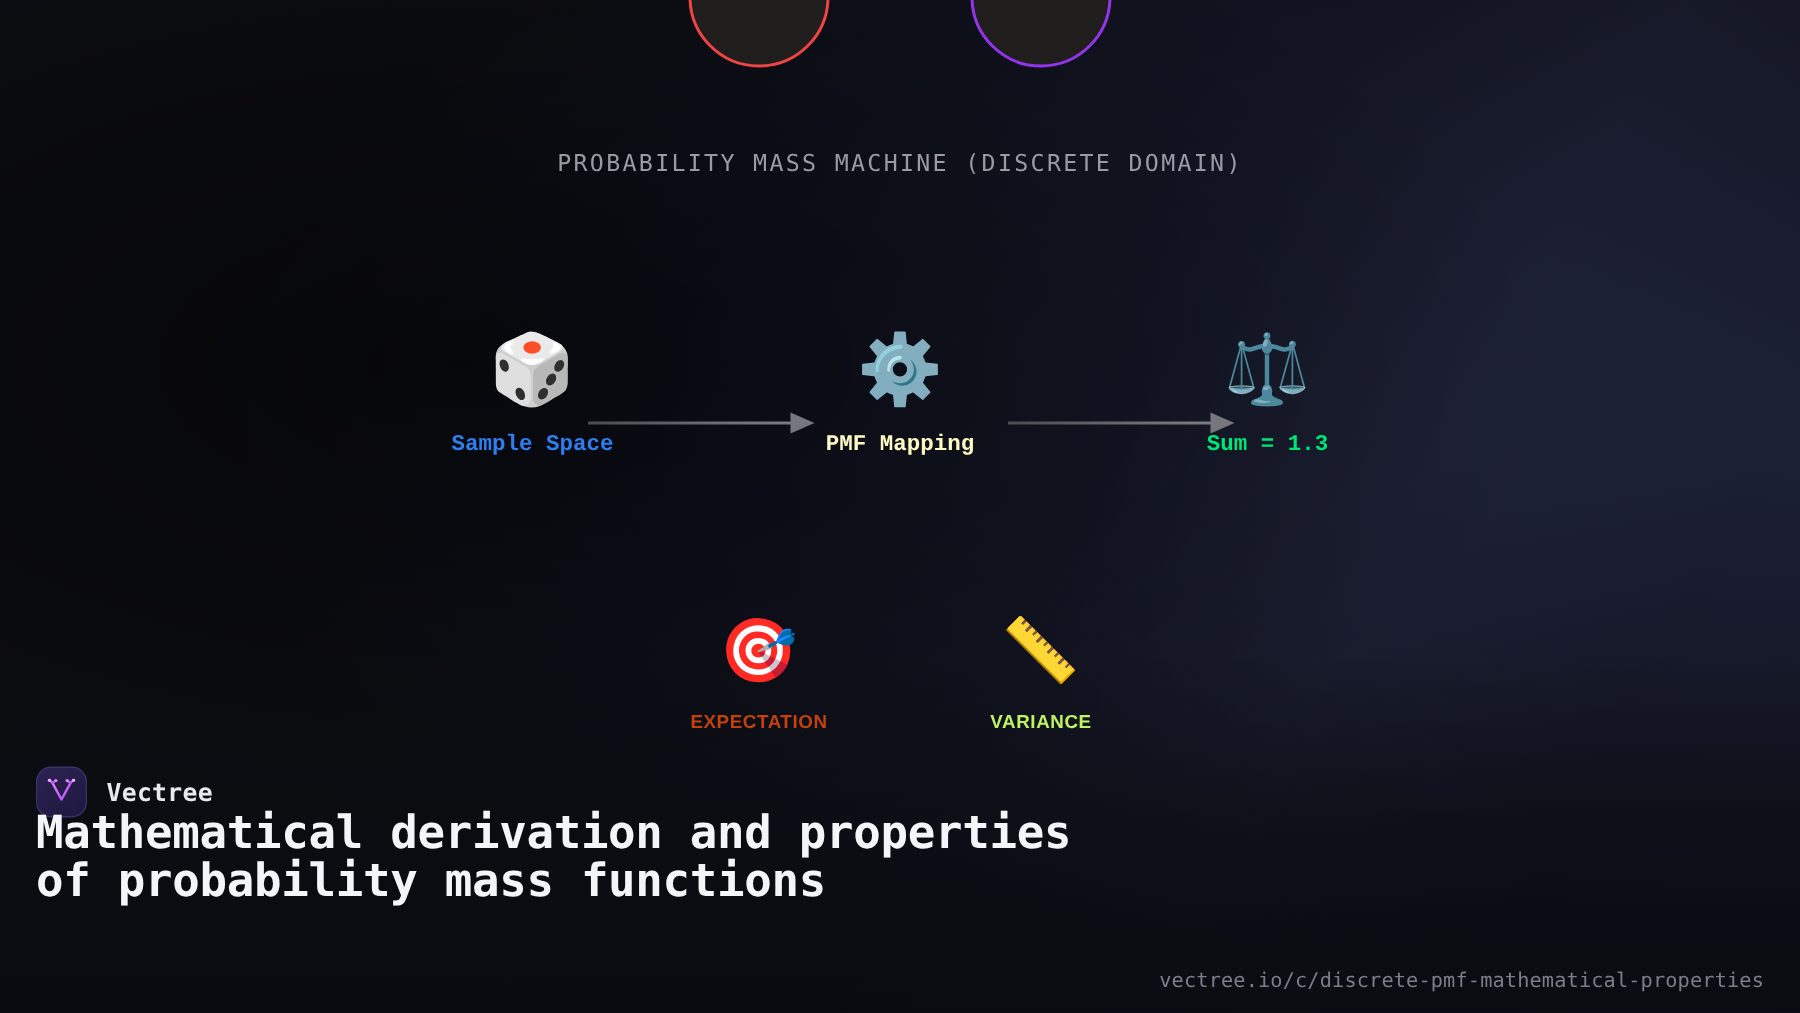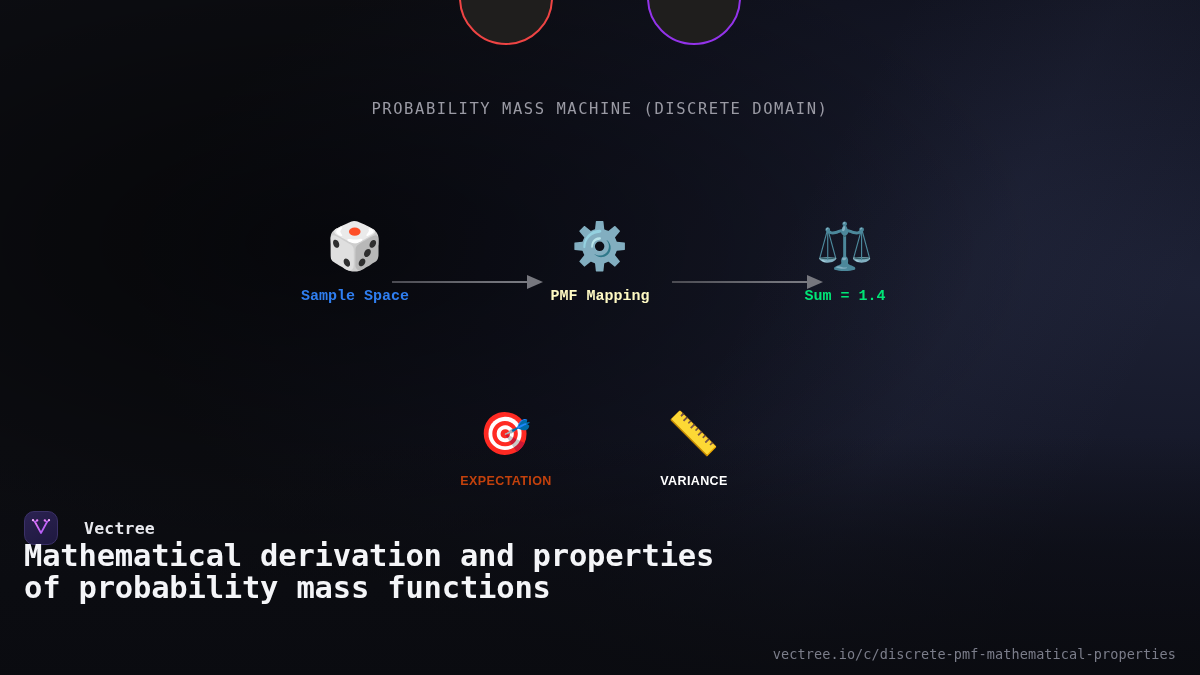--- a/index.html
+++ b/index.html
@@ -141,21 +141,21 @@
   }
   #metric-node-0 { left: 416px; top: 408px; }
   #metric-node-1 { left: 604px; top: 408px; }
 
   
   #brand-row {
     position: absolute;
     left: 24px; top: 511px;
     display: flex;
     align-items: center;
-    gap: 26px;
+    gap: 13px;
   }
   #brand-logo {
     width: 34px; height: 34px;
     border-radius: 10px;
     background: linear-gradient(150deg, #2b2252 0%, #241d47 55%, #1e1840 100%);
     border: 1px solid #3b3168;
     display: flex; align-items: center; justify-content: center;
     flex: 0 0 auto;
   }
   #brand-name {
@@ -220,31 +220,31 @@
     <div class="pipe-label" style="color:#fef9c3">PMF Mapping</div>
   </div>
 
   <div class="pipe-arrow" id="pipe-arrow-1">
     <div class="shaft"></div>
     <div class="head"></div>
   </div>
 
   <div class="pipe-node" id="pipe-node-2">
     <span class="pipe-emoji">⚖️</span>
-    <div class="pipe-label" style="color:#00e676">Sum = 1.4</div>
+    <div class="pipe-label" style="color:#00e676">Sum = 1.3</div>
   </div>
 
   <div class="metric-node" id="metric-node-0">
     <span class="metric-emoji">🎯</span>
     <div class="metric-label" style="color:#c2410c">EXPECTATION</div>
   </div>
 
   <div class="metric-node" id="metric-node-1">
     <span class="metric-emoji">📏</span>
-    <div class="metric-label" style="color:#ffffff">VARIANCE</div>
+    <div class="metric-label" style="color:#bef264">VARIANCE</div>
   </div>
 </div>
 
 <div id="brand-row">
   <div id="brand-logo">
     <svg width="20" height="18" viewBox="0 0 20 18" aria-hidden="true">
       <defs>
         <linearGradient id="vg" x1="0" y1="0" x2="1" y2="1">
           <stop offset="0%" stop-color="#e879f9"></stop>
           <stop offset="100%" stop-color="#a855f7"></stop>

